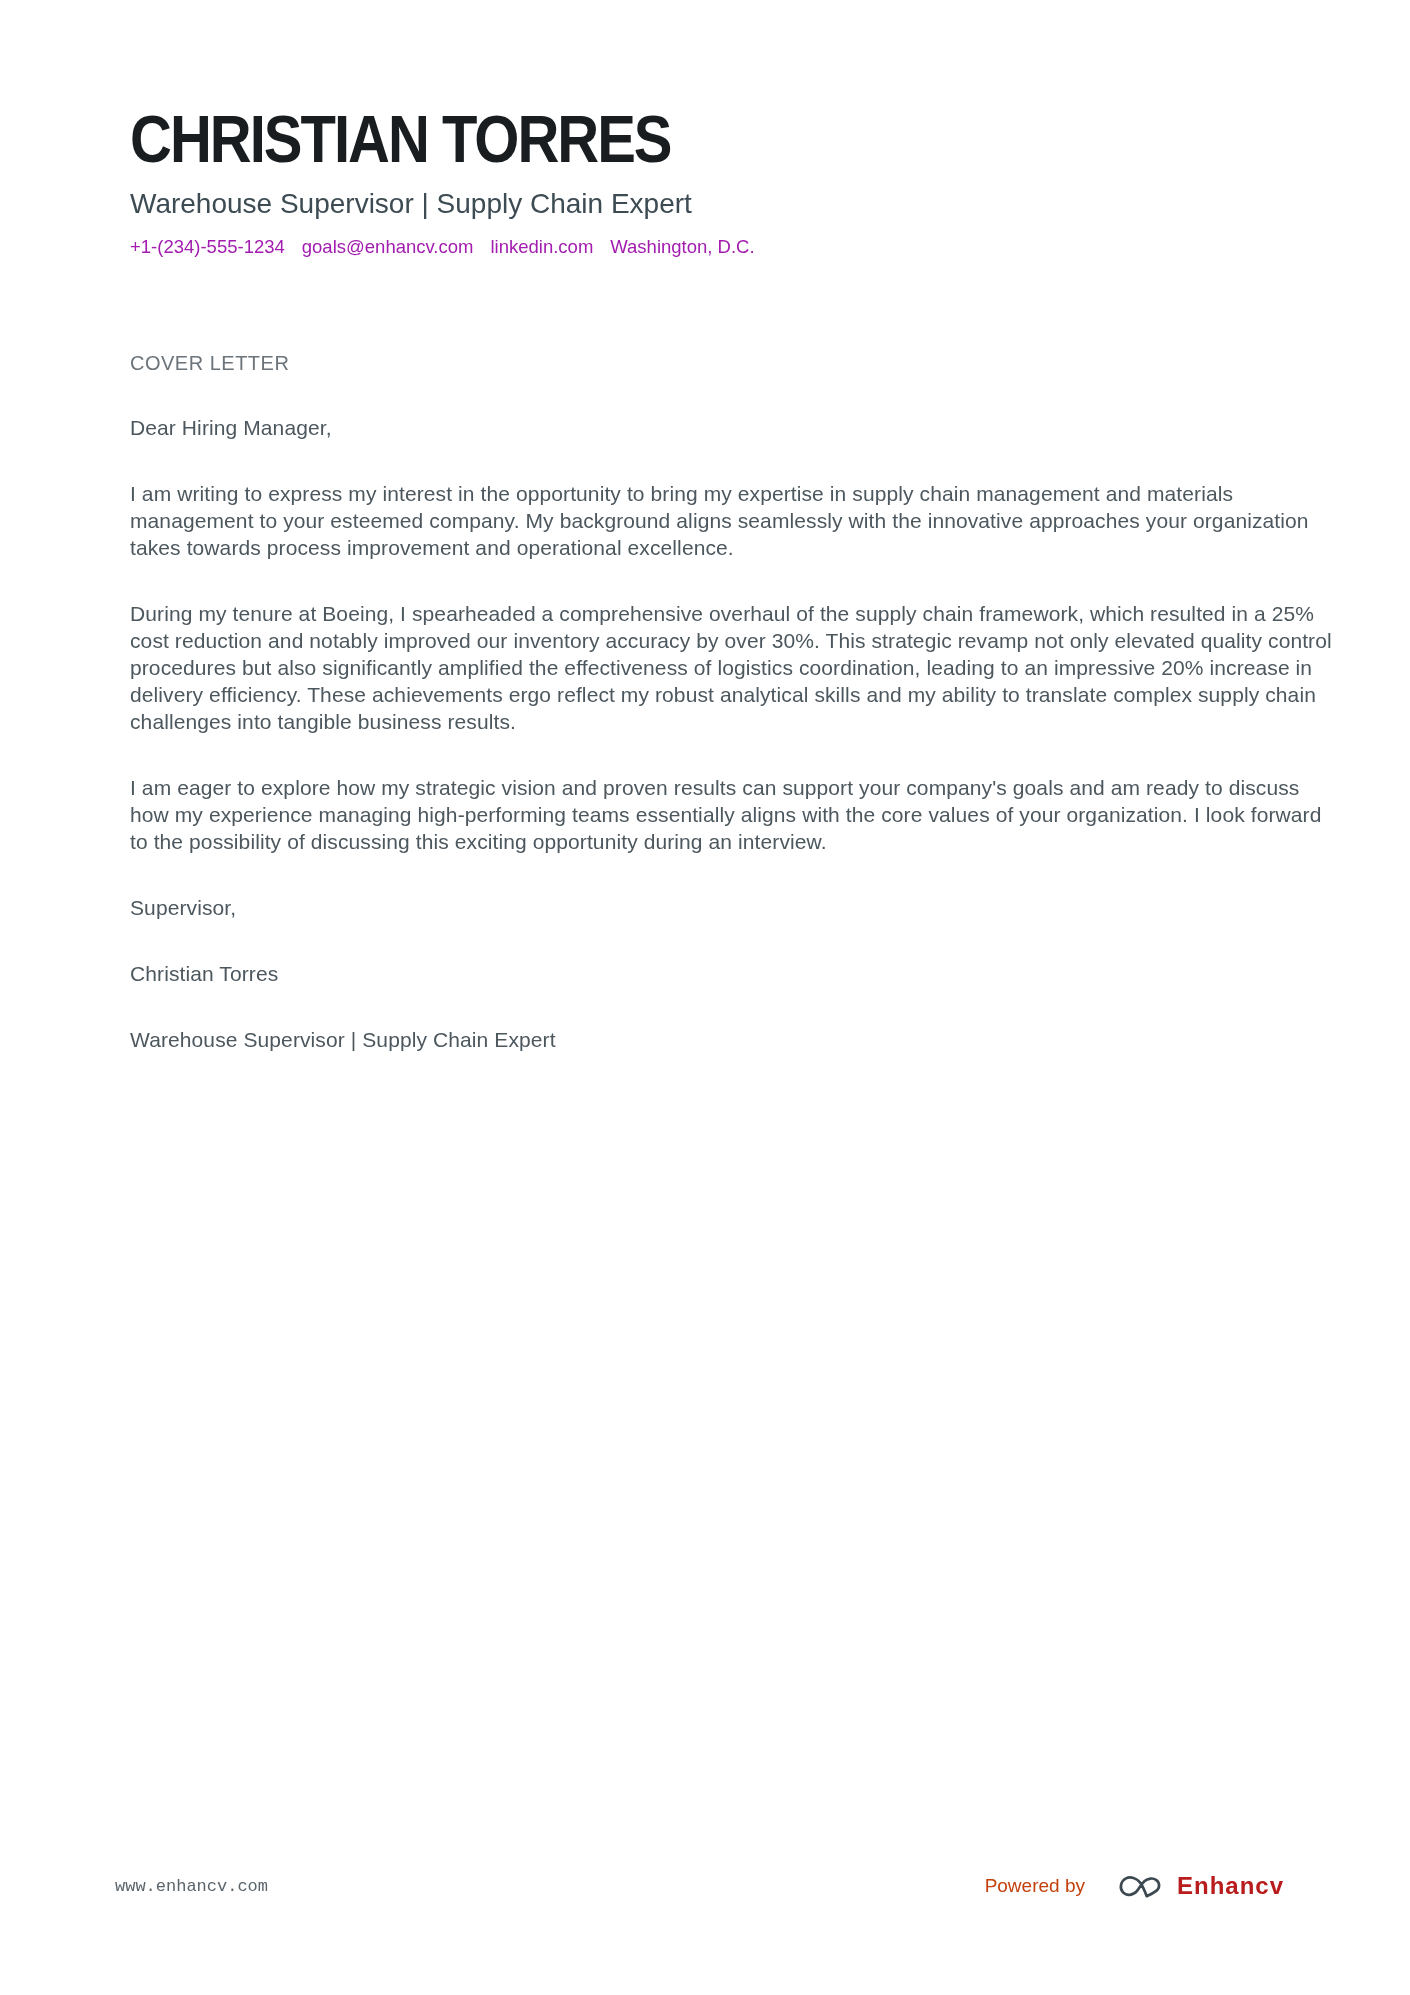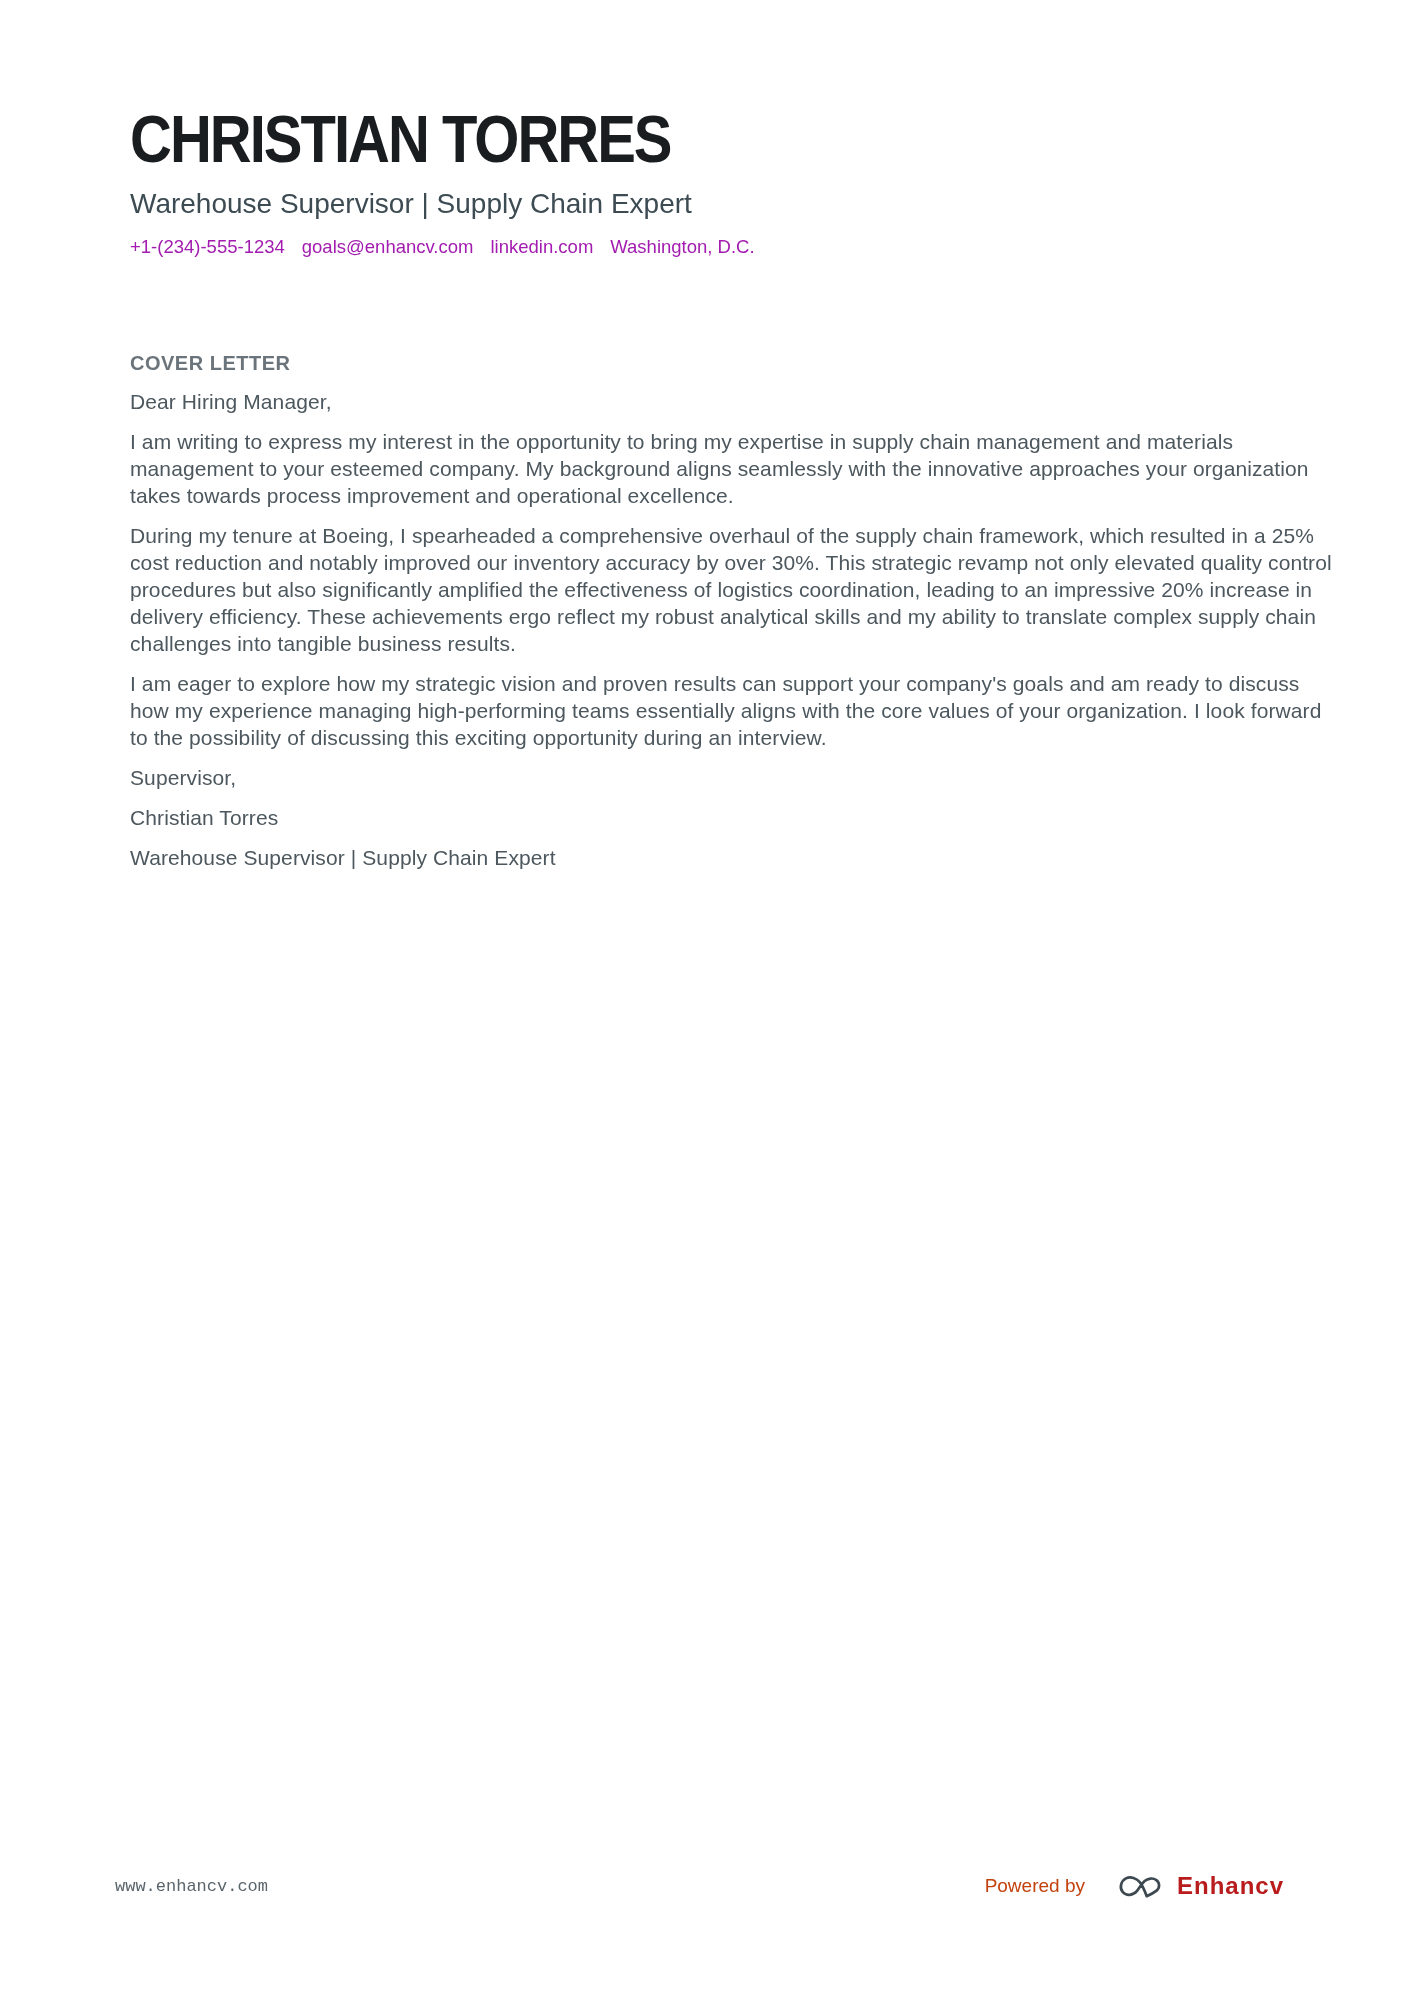--- a/index.html
+++ b/index.html
@@ -45,27 +45,27 @@
     gap: 17px;
     font-size: 18.5px;
     line-height: 1.35;
     color: #a21caf;
   }
 
   
   .section-label {
     margin-top: 92px;
     font-size: 20px;
-    font-weight: 700;
+    font-weight: 400;
     letter-spacing: 0.5px;
     color: #6b747b;
   }
 
   .letter p {
-    margin-top: 13px;
+    margin-top: 39px;
     font-size: 21px;
     line-height: 27px;
     color: #4c575e;
     letter-spacing: 0.1px;
   }
 
   
   .footer {
     position: absolute;
     left: 115px;

